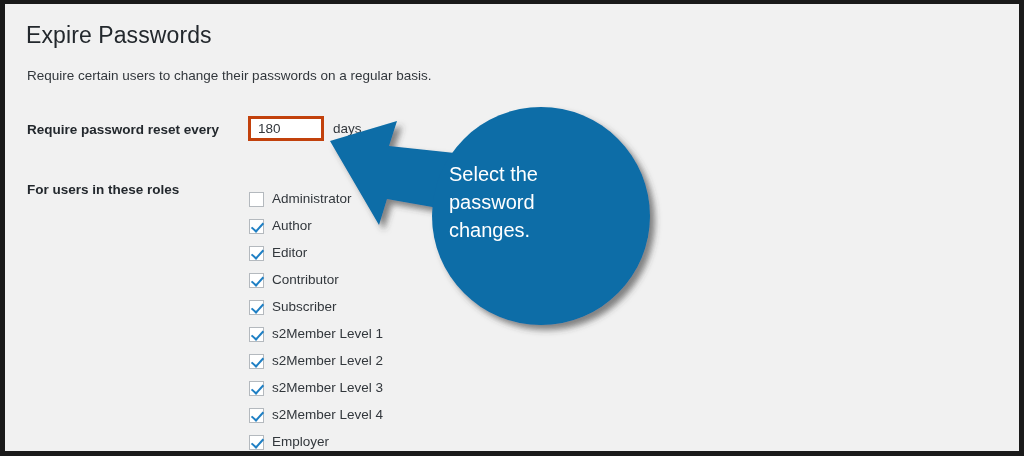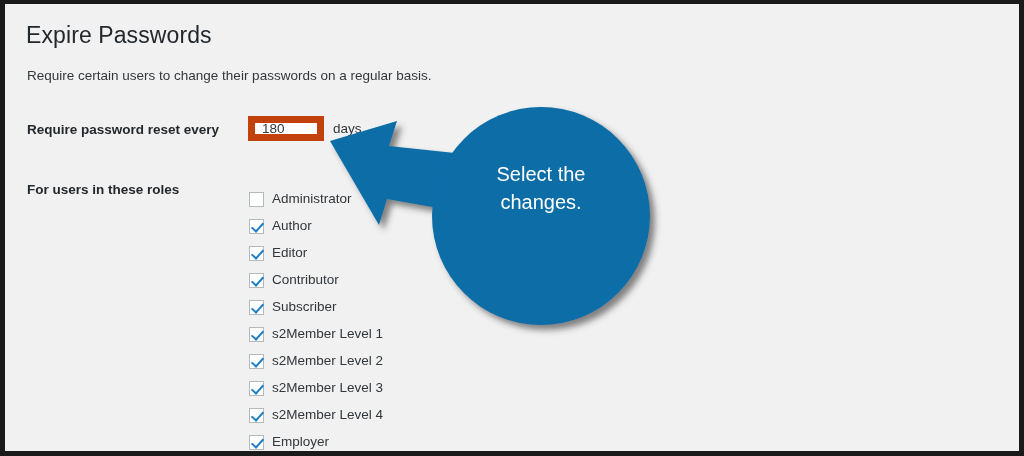--- a/index.html
+++ b/index.html
@@ -72,21 +72,21 @@
   }
 
   .num-input {
     position: absolute;
     left: 243px;
     top: 112px;
     width: 76px;
     height: 25px;
     box-sizing: border-box;
     background: #ffffff;
-    border: 7px solid #c2410c;
+    border: 3px solid #c2410c;
     color: #32373c;
     font-family: "Liberation Sans", "DejaVu Sans", sans-serif;
     font-size: 13.5px;
     padding: 0 7px;
     line-height: 23px;
     outline: none;
   }
   .unit-text {
     position: absolute;
     left: 328px;
@@ -140,24 +140,23 @@
   .callout-svg {
     position: absolute;
     left: 300px;
     top: 95px;
     width: 380px;
     height: 250px;
     pointer-events: none;
   }
   .callout-text {
     position: absolute;
-    left: 427px;
+    left: 444px;
     top: 156px;
     width: 218px;
-    text-align: center;
     color: #ffffff;
     font-size: 20px;
     line-height: 28px;
     font-weight: 400;
   }
 </style>
 </head>
 <body>
 
 <div id="screenshot">
@@ -236,17 +235,18 @@
         </filter>
       </defs>
       <g filter="url(#calloutShadow)">
         <path fill="#0a6da7" d="M25,42 L92,22 L84,47 L215,61 L212,123 L82,100 L74,126 Z"></path>
         <circle cx="236" cy="117" r="109" fill="#0a6da7"></circle>
       </g>
     </svg>
 
     <div class="callout-text">
       <div>Select the</div>
+      <div>password</div>
       <div>changes.</div>
     </div>
 
   </div>
 </div>
 
 </body></html>

